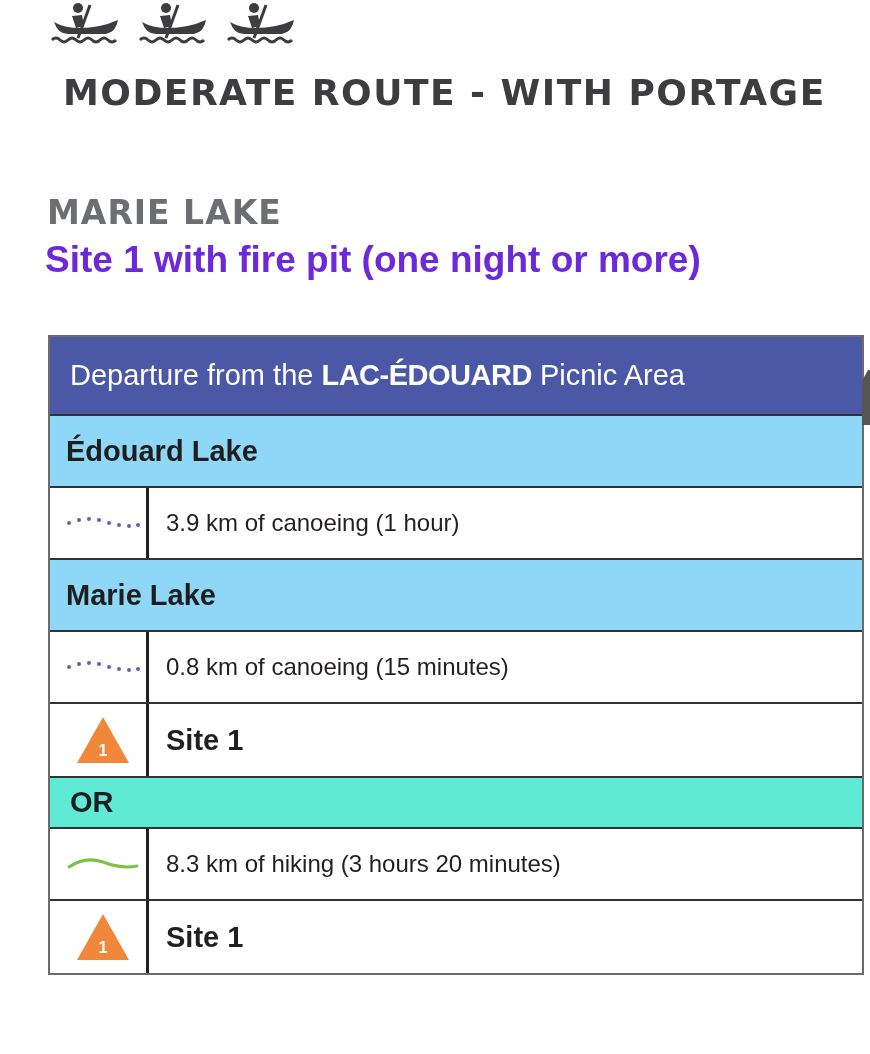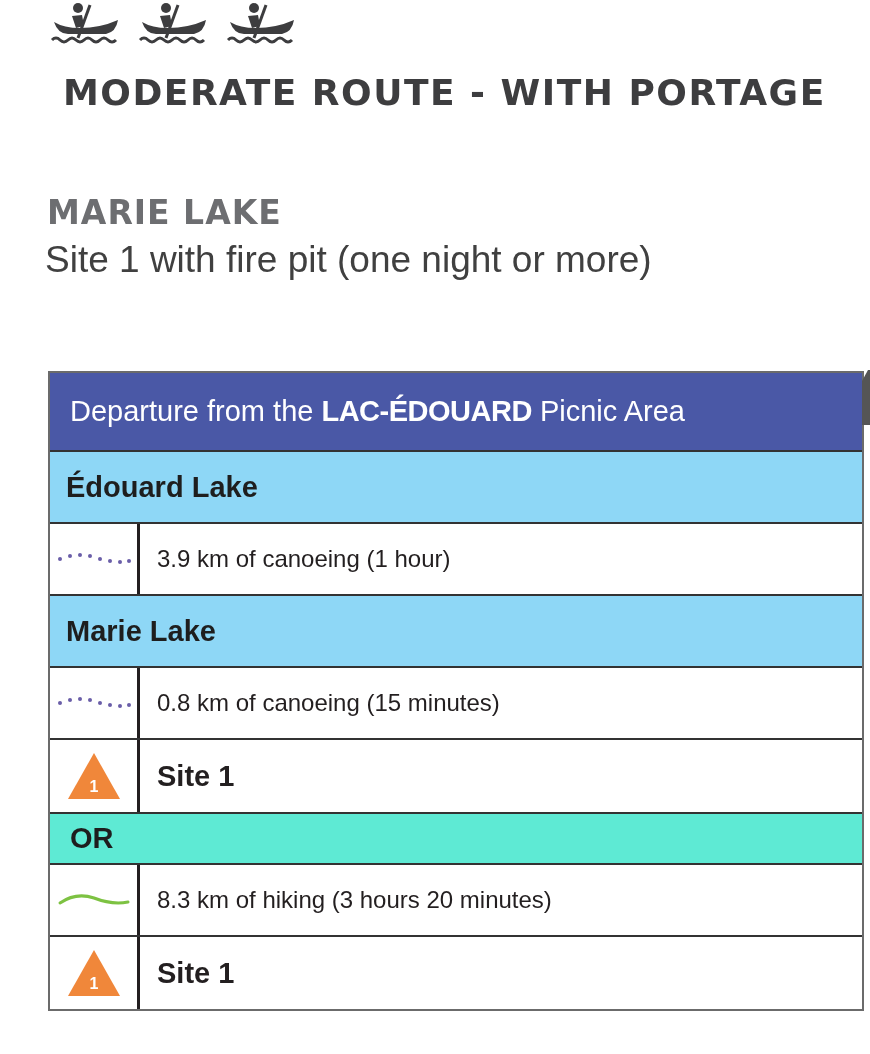--- a/index.html
+++ b/index.html
@@ -1,23 +1,23 @@
 <!DOCTYPE html>
 <html><head>
 <meta charset="utf-8">
 <style>
   html, body { margin:0; padding:0; background:#ffffff; }
   body { width:870px; height:1054px; position:relative; overflow:hidden; font-family:"Liberation Sans", sans-serif; color:#231f20; }
   .canoes { position:absolute; left:50px; top:2px; display:flex; gap:18px; }
   .canoe { width:70px; height:42px; }
   .route-title { position:absolute; left:47px; top:56px; font-family:"DejaVu Sans", sans-serif; font-weight:bold; font-size:36px; letter-spacing:1.5px; color:#3d3d3f; margin:16px; white-space:nowrap; transform:scaleX(1.0); }
   .lake-title { position:absolute; left:47px; top:193px; font-family:"DejaVu Sans", sans-serif; font-weight:bold; font-size:33px; letter-spacing:1px; color:#6d6e71; margin:0; }
-  .site-subtitle { position:absolute; left:45px; top:239px; font-weight:normal; font-size:37px; color:#404040; margin:0; white-space:nowrap; }
-  .table { position:absolute; left:48px; top:335px; width:816px; border:2px solid #6b6b6b; border-top-width:2px; box-sizing:border-box;margin-top:36px; }
-  .row { display:flex; border-top:2px solid #333; box-sizing:border-box; }
+  .site-subtitle { position:absolute; left:45px; top:239px; font-weight:bold; font-size:37px; color:#6d28d9; margin:0; white-space:nowrap; }
+  .table { position:absolute; left:48px; top:335px; width:816px; border:2px solid #6b6b6b; border-top-width:2px; box-sizing:border-box; }
+  .row { display:flex; border-top:2px solid #333; box-sizing:border-box;padding-left:9px; }
   .row:first-child { border-top:none; }
   .hdr { background:#4a58a6; color:#fff; height:77px; align-items:center; padding-left:20px; font-size:29px; }
   .hdr b { font-weight:bold; letter-spacing:-0.5px; }
   .lake { background:#8ed7f6; height:72px; align-items:center; padding-left:16px; font-size:29px; font-weight:bold; color:#1e1e1e; }
   .or { background:#5eead4; height:51px; align-items:center; padding-left:20px; font-size:29px; font-weight:bold; color:#1e1e1e; }
   .item { background:#fff; height:72px; }
   .icon-cell { width:90px; border-right:3px solid #231f20; display:flex; align-items:center; justify-content:center; box-sizing:border-box; }
   .text-cell { display:flex; align-items:center; padding-left:17px; font-size:24px; color:#231f20; }
   .text-cell.bold { font-weight:bold; font-size:29px; }
   .right-tab { position:absolute; left:862px; top:370px; width:10px; height:55px; background:#555; clip-path:polygon(60% 0,100% 0,100% 100%,0 100%,0 20%); }

